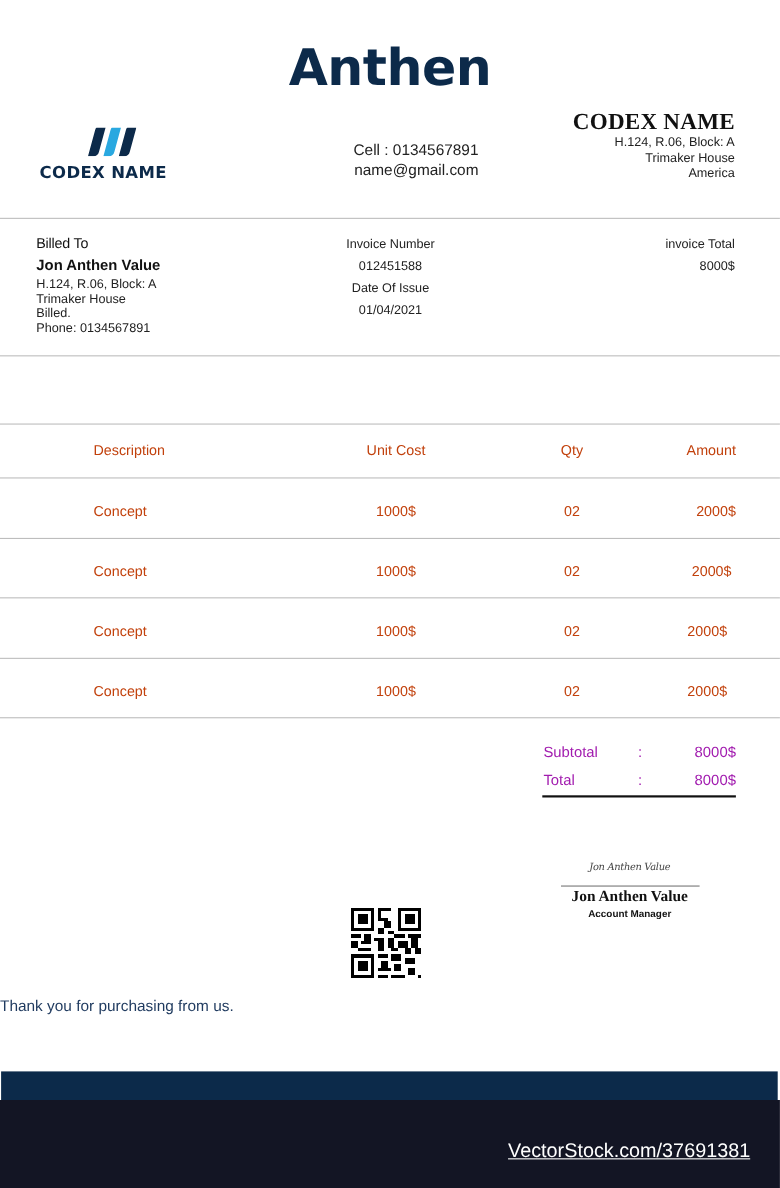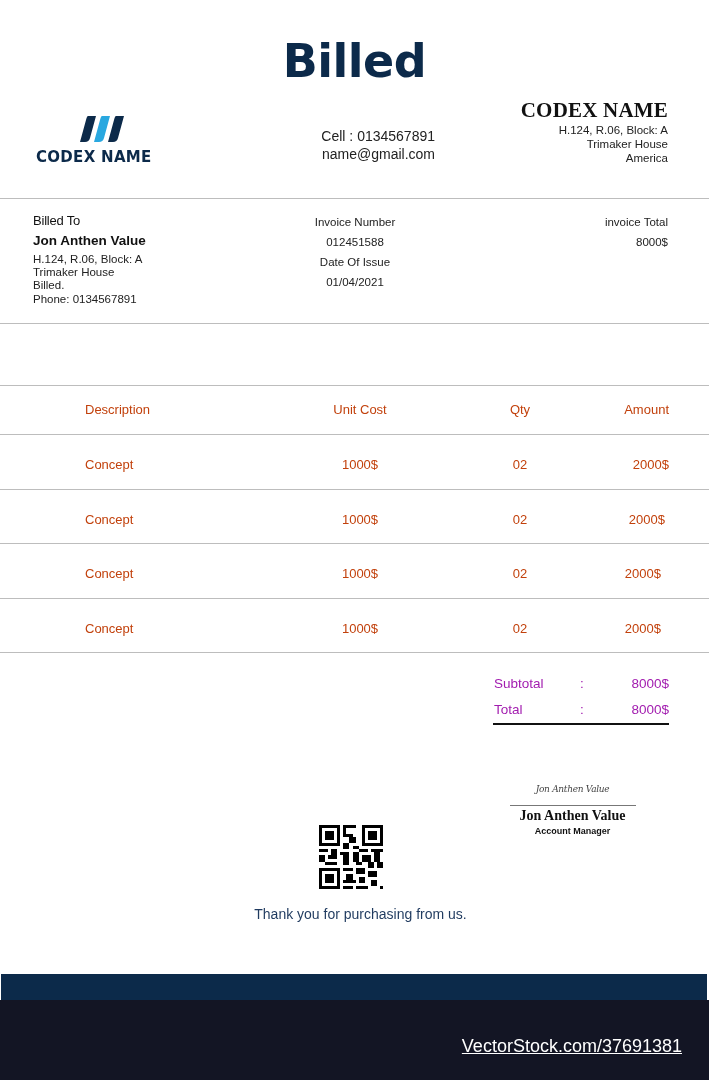--- a/index.html
+++ b/index.html
@@ -48,34 +48,34 @@
     .sum-line { left: 493px; top: 723px; width: 176px; height: 2px; background: #111; }
 
     .sig { left: 505px; top: 784px; width: 135px; text-align: center; }
     .sig-script { font-family: "DejaVu Serif", serif; font-style: italic; font-size: 9px; color: #444; height: 17px; letter-spacing: -0.3px; }
     .sig-line { width: 126px; height: 1px; background: #777; margin: 4px auto 2px auto; }
     .sig-name { font-family: "Liberation Serif", serif; font-weight: bold; font-size: 14px; color: #111; }
     .sig-title { font-family: Liberation Sans, sans-serif; font-weight: bold; font-size: 9px; color: #111; margin-top: 2px; text-align: center; }
 
     .qr { left: 319px; top: 825px; width: 64px; height: 64px; }
 
-    .thanks { left: 0; width: 709px; top: 906px; text-align: center; font-size: 14px; color: #1f3a5f; padding-left: 12px; }
+    .thanks { left: 0; width: 709px; top: 906px; text-align: left; font-size: 14px; color: #1f3a5f; }
 
     .footer-band { left: 1px; top: 974px; width: 706px; height: 26px; background: #0c2a4a; }
     .watermark { left: 0; top: 1000px; width: 709px; height: 80px; background: #131524; }
     .wm-logo { position: absolute; left: 30px; top: 22px; font-size: 35px; color: #ffffff; letter-spacing: -0.8px; white-space: nowrap; }
     .wm-logo .thin { font-weight: normal; }
     .wm-logo .bold { font-weight: bold; }
     .wm-logo sup { font-size: 11px; vertical-align: top; position: relative; top: 4px; margin-left: 2px; }
     .wm-url { position: absolute; right: 27px; top: 36px; font-size: 18px; color: #ffffff; text-decoration: underline; }
   </style>
 </head>
 <body>
 
-<div class="abs title">Billed</div>
+<div class="abs title">Anthen</div>
 
 <div class="abs logo">
   <svg class="logo-mark" viewBox="0 0 44 26">
     <path d="M8 0 H16 L10 22 Q9 26 5 26 H0 L6 4 Q7 0 8 0 Z" fill="#0c2a4a"></path>
     <path d="M22 0 H30 L24 22 Q23 26 19 26 H14 L20 4 Q21 0 22 0 Z" fill="#29a8e0"></path>
     <path d="M36 0 H44 L38 22 Q37 26 33 26 H28 L34 4 Q35 0 36 0 Z" fill="#0c2a4a"></path>
   </svg>
   <div class="logo-name">CODEX NAME</div>
 </div>
 

